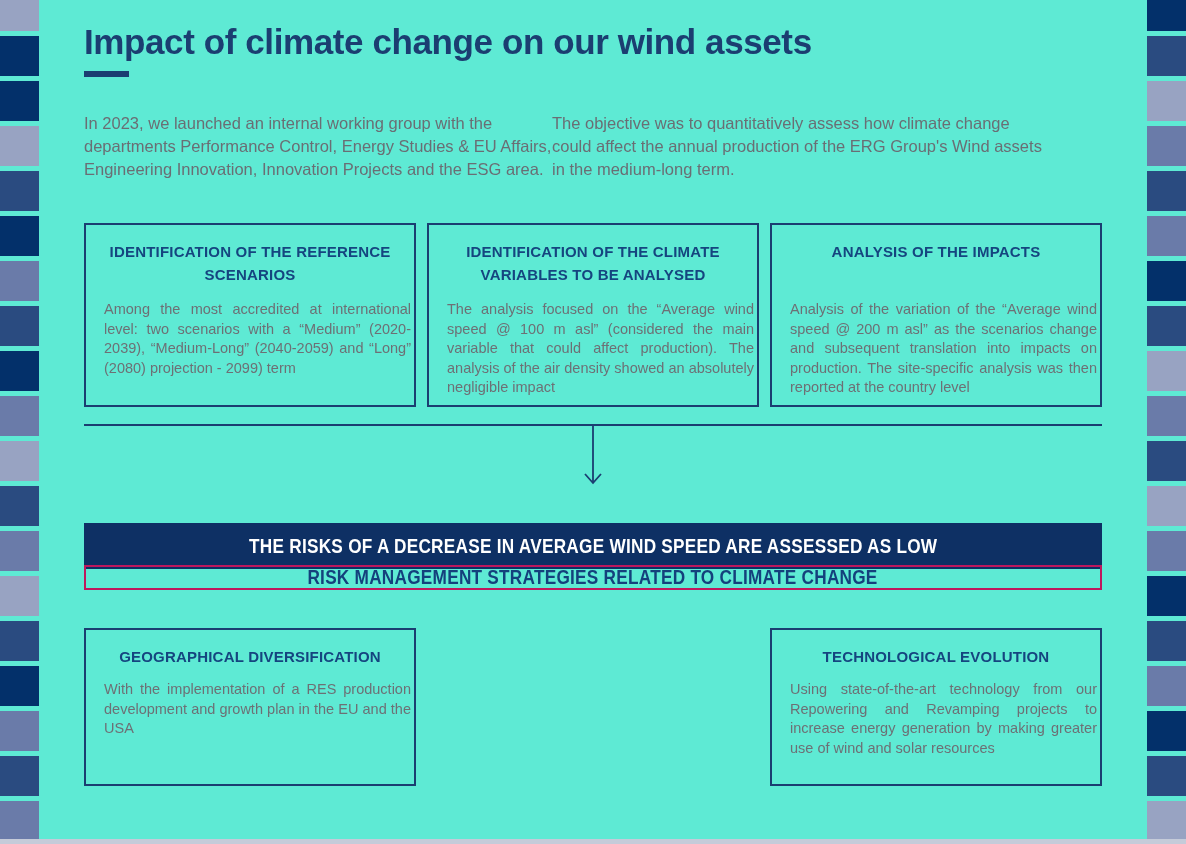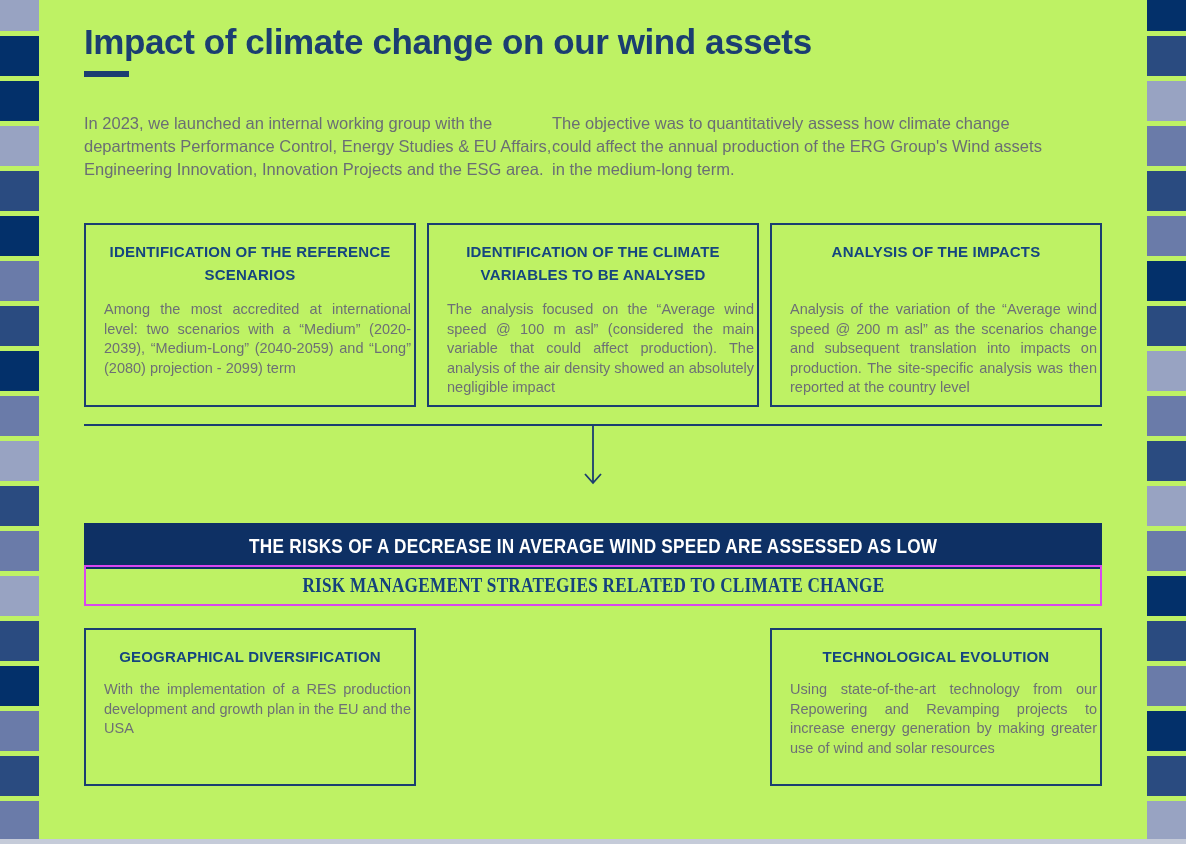--- a/index.html
+++ b/index.html
@@ -1,18 +1,18 @@
 <!DOCTYPE html>
 <html><head>
 <meta charset="utf-8">
 <style>
   html,body { margin:0; padding:0; }
   .page {
     position:relative; width:1186px; height:844px;
-    background:#bef264; overflow:hidden;
+    background:#5eead4; overflow:hidden;
     font-family:"Liberation Sans", sans-serif;
   }
   
   .strip { position:absolute; top:0; bottom:0; width:39px; display:flex; flex-direction:column; gap:5px; }
   .strip-left { left:0; }
   .strip-right { right:0; }
   .strip .block { flex:0 0 40px; width:39px; }
   .strip .block:first-child { flex:0 0 31px; }
 
   .content { position:absolute; left:84px; top:0; width:1018px; height:844px; }
@@ -48,21 +48,21 @@
   }
 
   .hline { position:absolute; top:424px; left:0; width:1018px; height:2px; background:#1b3e71; }
   .down-arrow { position:absolute; top:426px; left:498px; }
 
   .banner { display:flex; align-items:center; justify-content:center;
     position:absolute; left:0; width:1018px; box-sizing:border-box;
     font-weight:700; font-size:20px; letter-spacing:0.3px; }
   .banner > span { display:inline-block; transform:scaleX(0.86); white-space:nowrap; }
   .banner-solid   { top:511px; height:46px; background:#0e3064; color:#ffffff;margin-top:12px; }
-  .banner-outline { top:565px; height:41px; border:2px solid #d946ef; color:#14417c;font-family:Liberation Serif, serif; }
+  .banner-outline { top:565px; height:25px; border:2px solid #be185d; color:#14417c; }
 
   .bottom-band { position:absolute; left:0; bottom:0; width:100%; height:5px; background:#c5cbd9; z-index:5; }
 </style>
 </head>
 <body>
 
 <div class="page">
 
   <div class="strip strip-left">
       <div class="block" style="background: rgb(152, 163, 194);"></div>

